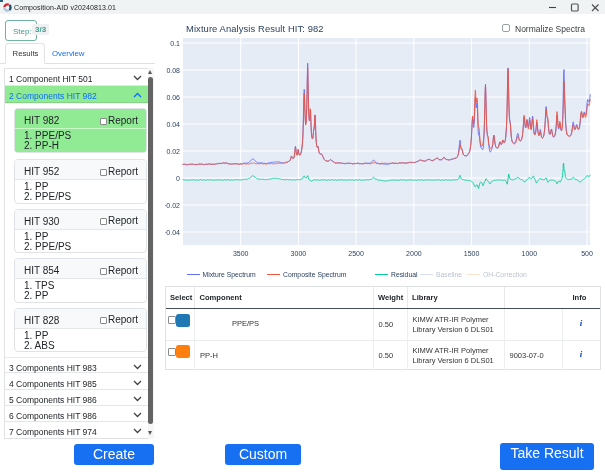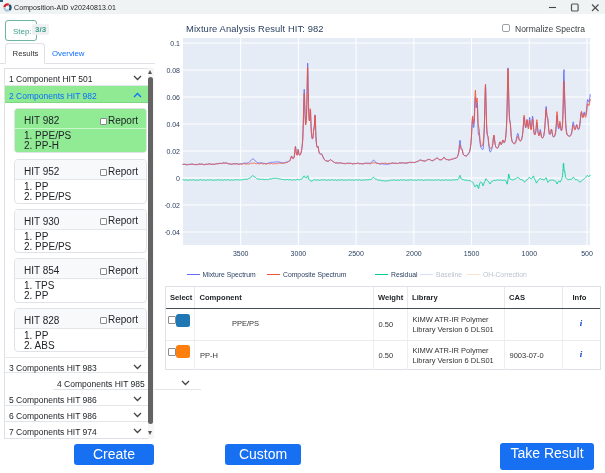--- a/index.html
+++ b/index.html
@@ -166,21 +166,21 @@
     </div>
 
     <div class="lrow" style="top:288.7px; height:16.3px; border-top:1px solid #e8eaed;">
       <span class="t">3 Components HIT 983</span>
       <span class="chev">
           <svg width="9" height="6" viewBox="0 0 9 6">
             <path d="M1 1 L4.5 4.5 L8 1" fill="none" stroke="#444" stroke-width="1.3"></path>
           </svg>
         </span>
     </div>
-    <div class="lrow" style="top:305px; height:16px;margin-left:48px;">
+    <div class="lrow" style="top:305px; height:16px;">
       <span class="t">4 Components HIT 985</span>
       <span class="chev">
           <svg width="9" height="6" viewBox="0 0 9 6">
             <path d="M1 1 L4.5 4.5 L8 1" fill="none" stroke="#444" stroke-width="1.3"></path>
           </svg>
         </span>
     </div>
     <div class="lrow" style="top:321.3px; height:16.3px;">
       <span class="t">5 Components HIT 986</span>
       <span class="chev">
@@ -279,23 +279,20 @@
       </div>
     <div class="th" style="left:29.5px;width:178.5px;">
         <span>Component</span>
       </div>
     <div class="th" style="left:208px;width:34px;">
         <span>Weight</span>
       </div>
     <div class="th" style="left:242px;width:97px;">
         <span>Library</span>
       </div>
-    <div class="th" style="left:339px;width:58px;">
-        <span>CAS</span>
-      </div>
     <div class="th" style="left:397px;width:37px;border-right:none;">
         <span style="left:10px;">Info</span>
       </div>
     <div id="hline"></div>
 
     <div class="td r1" style="left:0;width:29.5px;">
       <span class="cbx" style="position:absolute;left:2.5px;top:7px;width:8px;height:8px;"></span>
       <span class="sq" style="left:10.5px;top:4.5px;background:#1f77b4;"></span>
     </div>
     <div class="td r1" style="left:29.5px;width:178.5px;">

